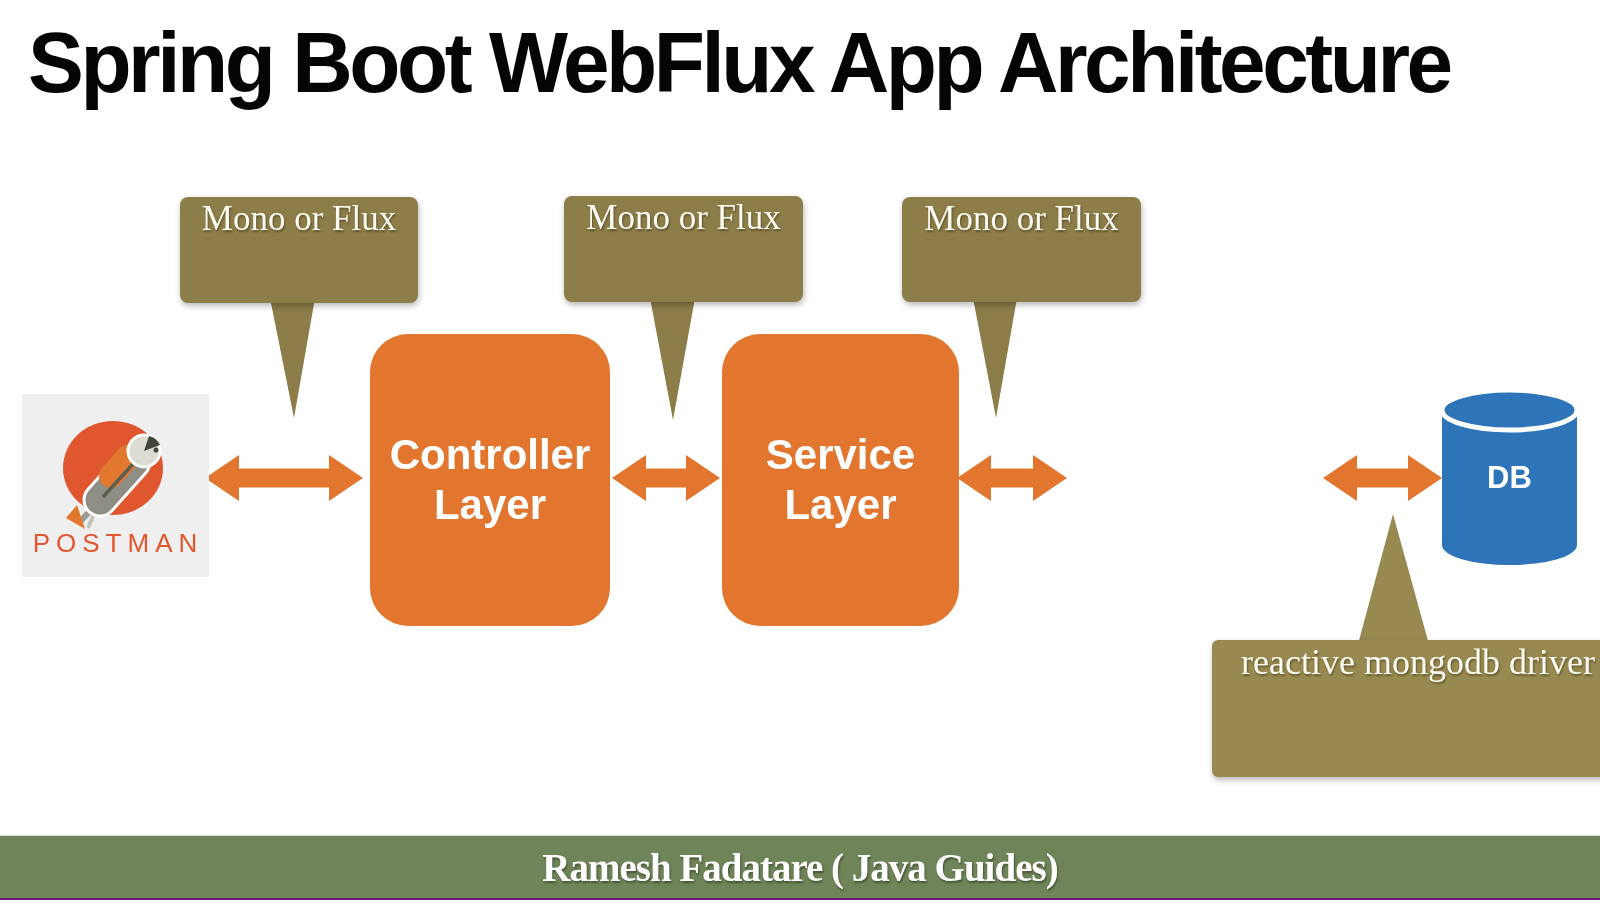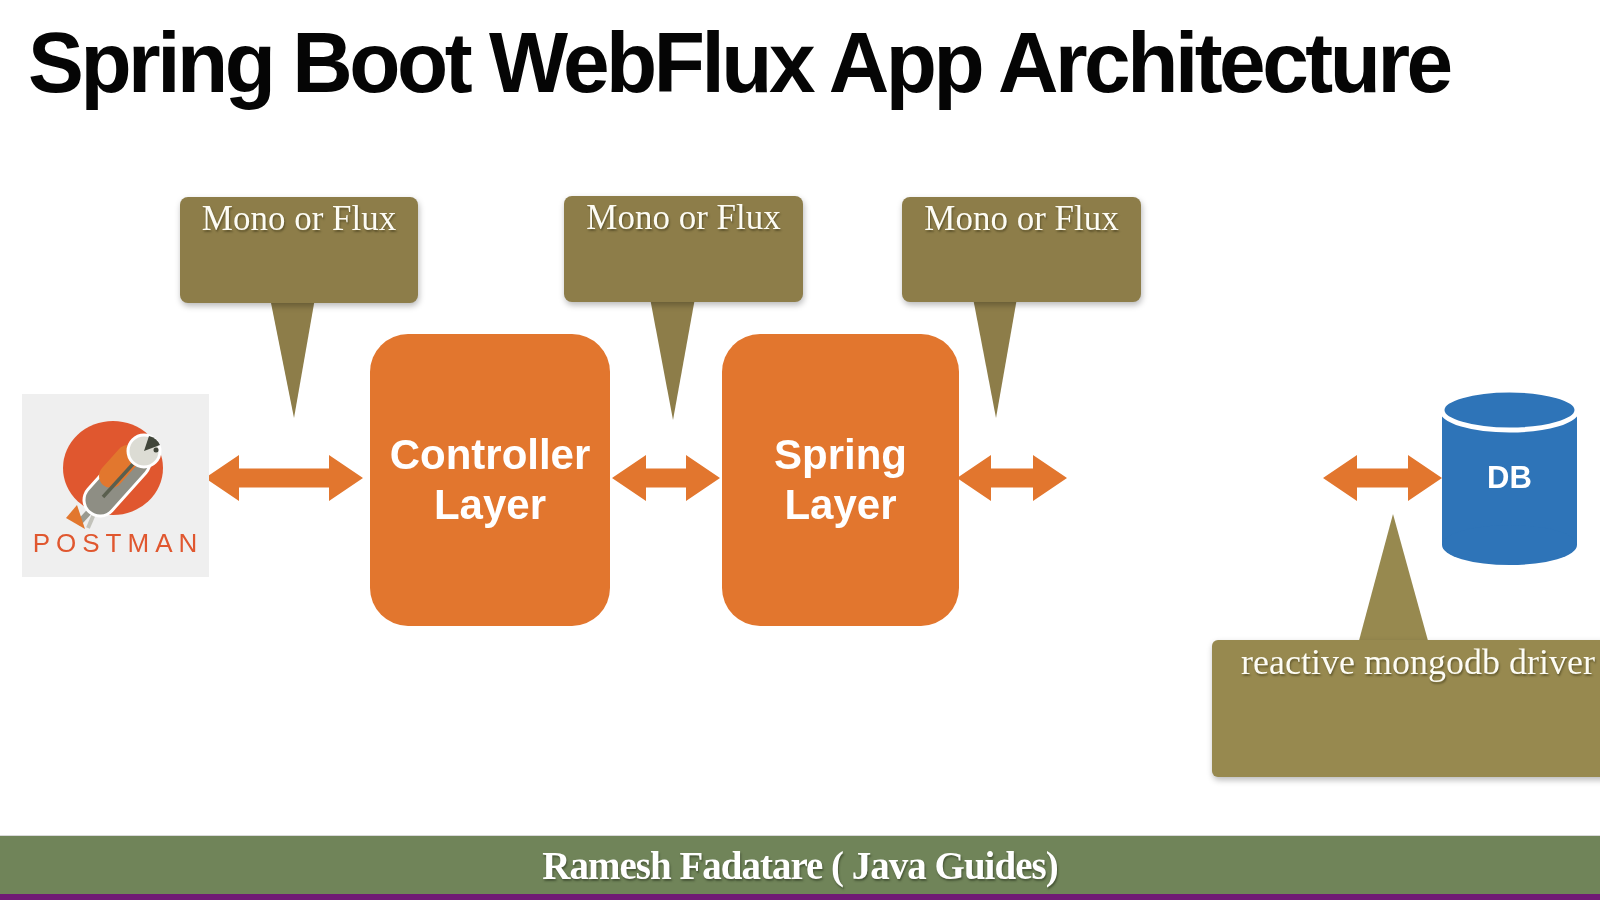--- a/index.html
+++ b/index.html
@@ -45,21 +45,21 @@
   }
   .postman-label{
     position:absolute;left:22px;top:528px;width:187px;
     text-align:center;color:#E0572F;font-size:26px;font-weight:400;
     letter-spacing:6px;padding-left:5px;box-sizing:border-box;
   }
   .db-svg{position:absolute;left:1434px;top:385px;}
   .db-text{font-family:"Liberation Sans",sans-serif;font-size:31px;font-weight:700;fill:#ffffff;}
   .footer{
     position:absolute;left:0;top:835px;width:1600px;height:65px;
-    background:#708459;border-top:1px solid #d9d9d9;border-bottom:6px solid #701a75;
+    background:#708459;border-top:1px solid #d9d9d9;border-bottom:2px solid #701a75;
     box-sizing:border-box;display:flex;align-items:center;justify-content:center;
   }
   .footer-text{
     color:#ffffff;font-family:"Liberation Serif",serif;
     font-size:39px;font-weight:700;letter-spacing:-1px;
     text-shadow:1px 2px 2px rgba(30,40,20,0.5);
   }
 </style>
 </head>
 <body>
@@ -108,21 +108,21 @@
       <path d="M 122,57 L 138,51 A 16,16 0 0 0 127,42 Z" fill="#41463a"></path>
       <circle cx="134" cy="56" r="2.5" fill="#41463a"></circle>
     </svg>
   </div>
   <div class="postman-label">POSTMAN</div>
 
   <div class="layer-box controller">
     <span>Controller Layer</span>
   </div>
   <div class="layer-box service">
-    <span>Spring Layer</span>
+    <span>Service Layer</span>
   </div>
 
   <svg class="db-svg" width="152" height="185" viewBox="0 0 152 185">
     <rect x="8" y="25" width="135" height="135" fill="#2E74B8"></rect>
     <ellipse cx="75.5" cy="160" rx="67.5" ry="20" fill="#2E74B8"></ellipse>
     <ellipse cx="75.5" cy="25" rx="67.5" ry="20" fill="#2E74B8" stroke="#ffffff" stroke-width="5"></ellipse>
     <text class="db-text" x="75.5" y="103" text-anchor="middle">DB</text>
   </svg>
 
   <div class="callout driver">

